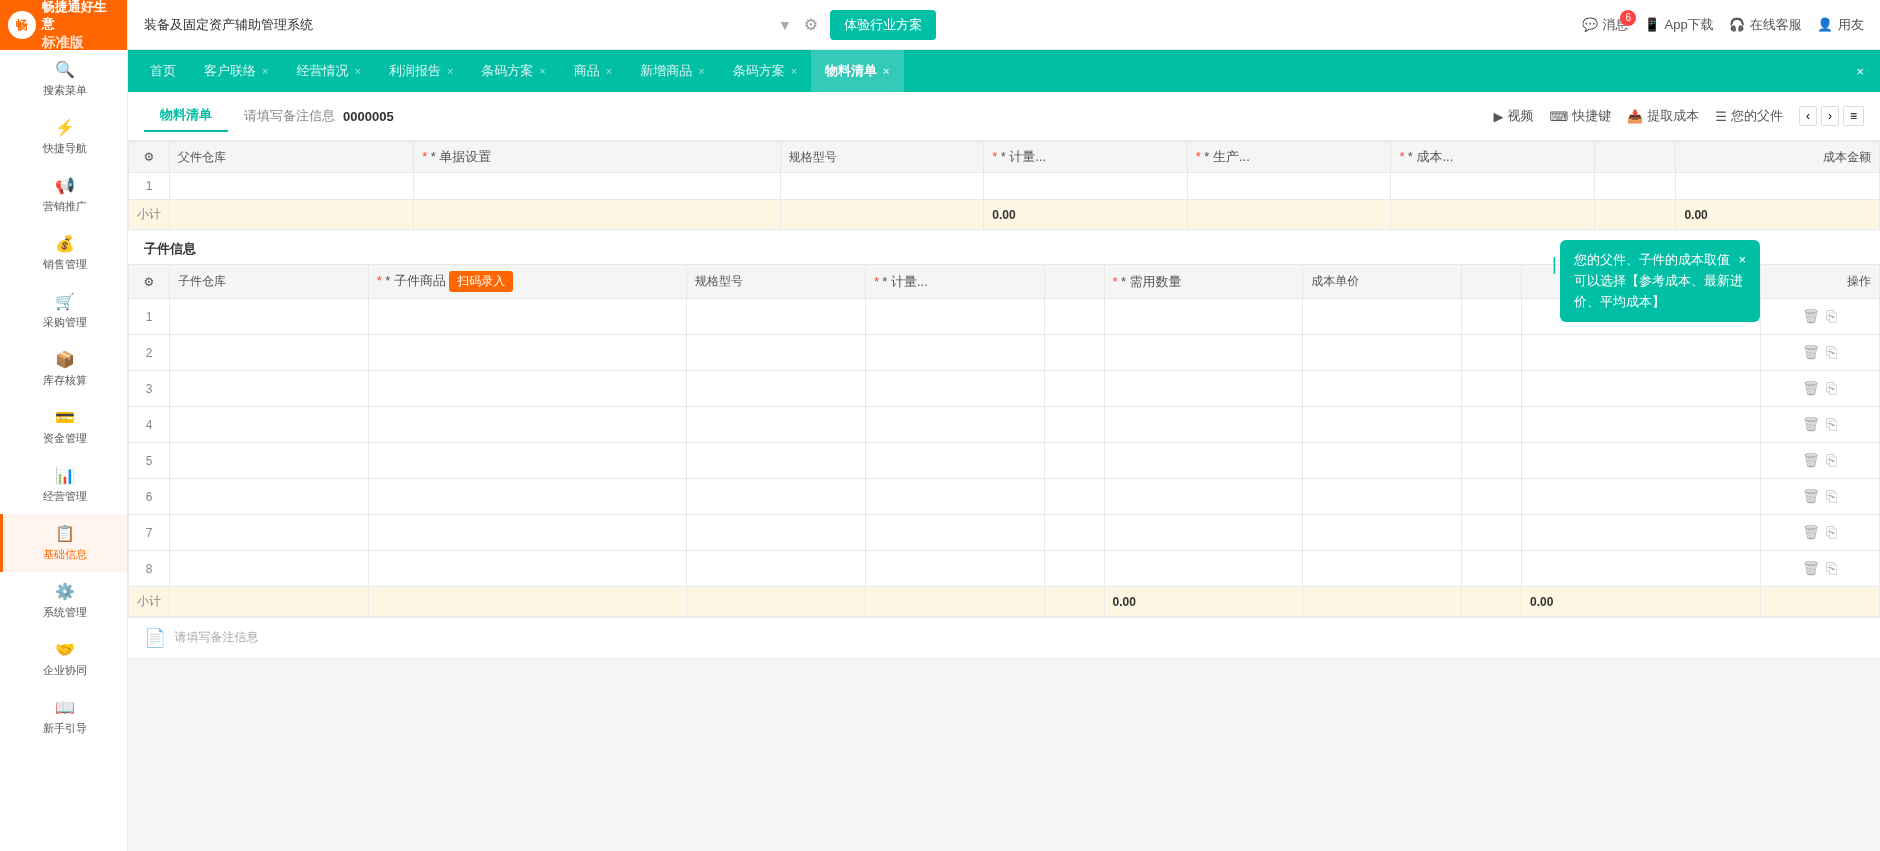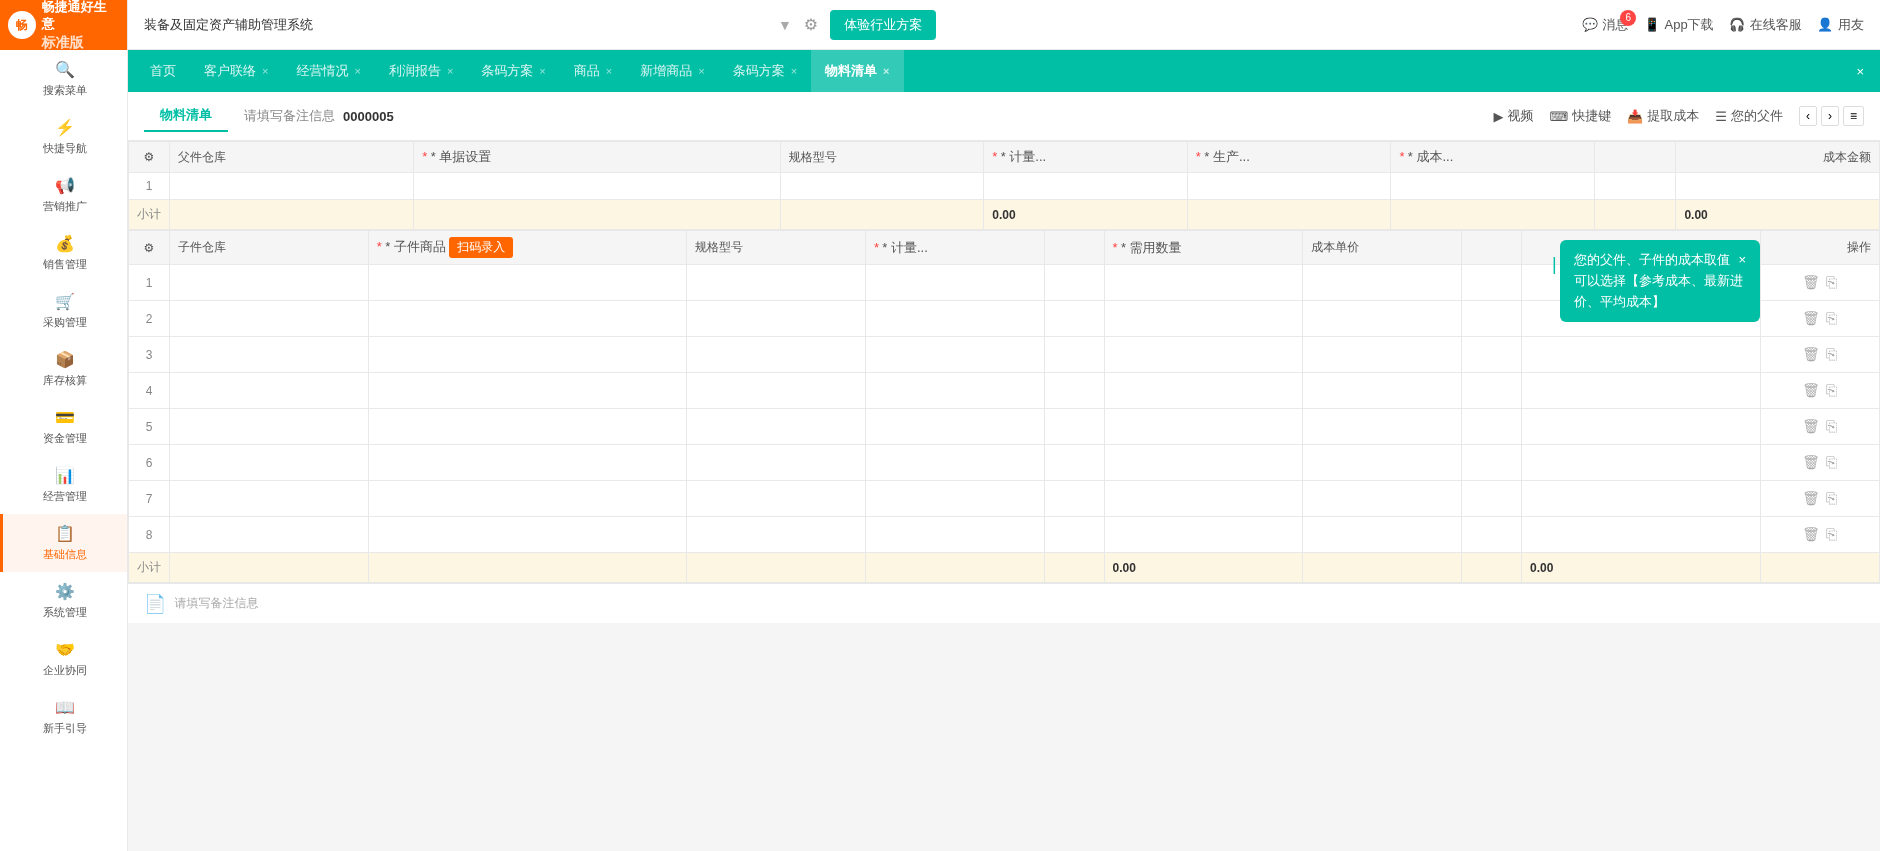--- a/index.html
+++ b/index.html
@@ -437,20 +437,21 @@
               <td class="bold col-amount">0.00</td>
               <td></td>
               <td></td>
               <td></td>
               <td class="col-amount bold">0.00</td>
             </tr>
           </tbody>
         </table>
       </div>
 
+      <div class="section-title">子件信息</div>
       <div class="table-wrapper">
         <table class="data-table">
           <thead>
             <tr>
               <th class="config-col">⚙</th>
               <th style="min-width:100px;">子件仓库</th>
               <th style="min-width:160px;">
                 <span style="color:#ff4444">*</span>
                 <span>* 子件商品</span>
                 <button class="scan-btn">扫码录入</button>

